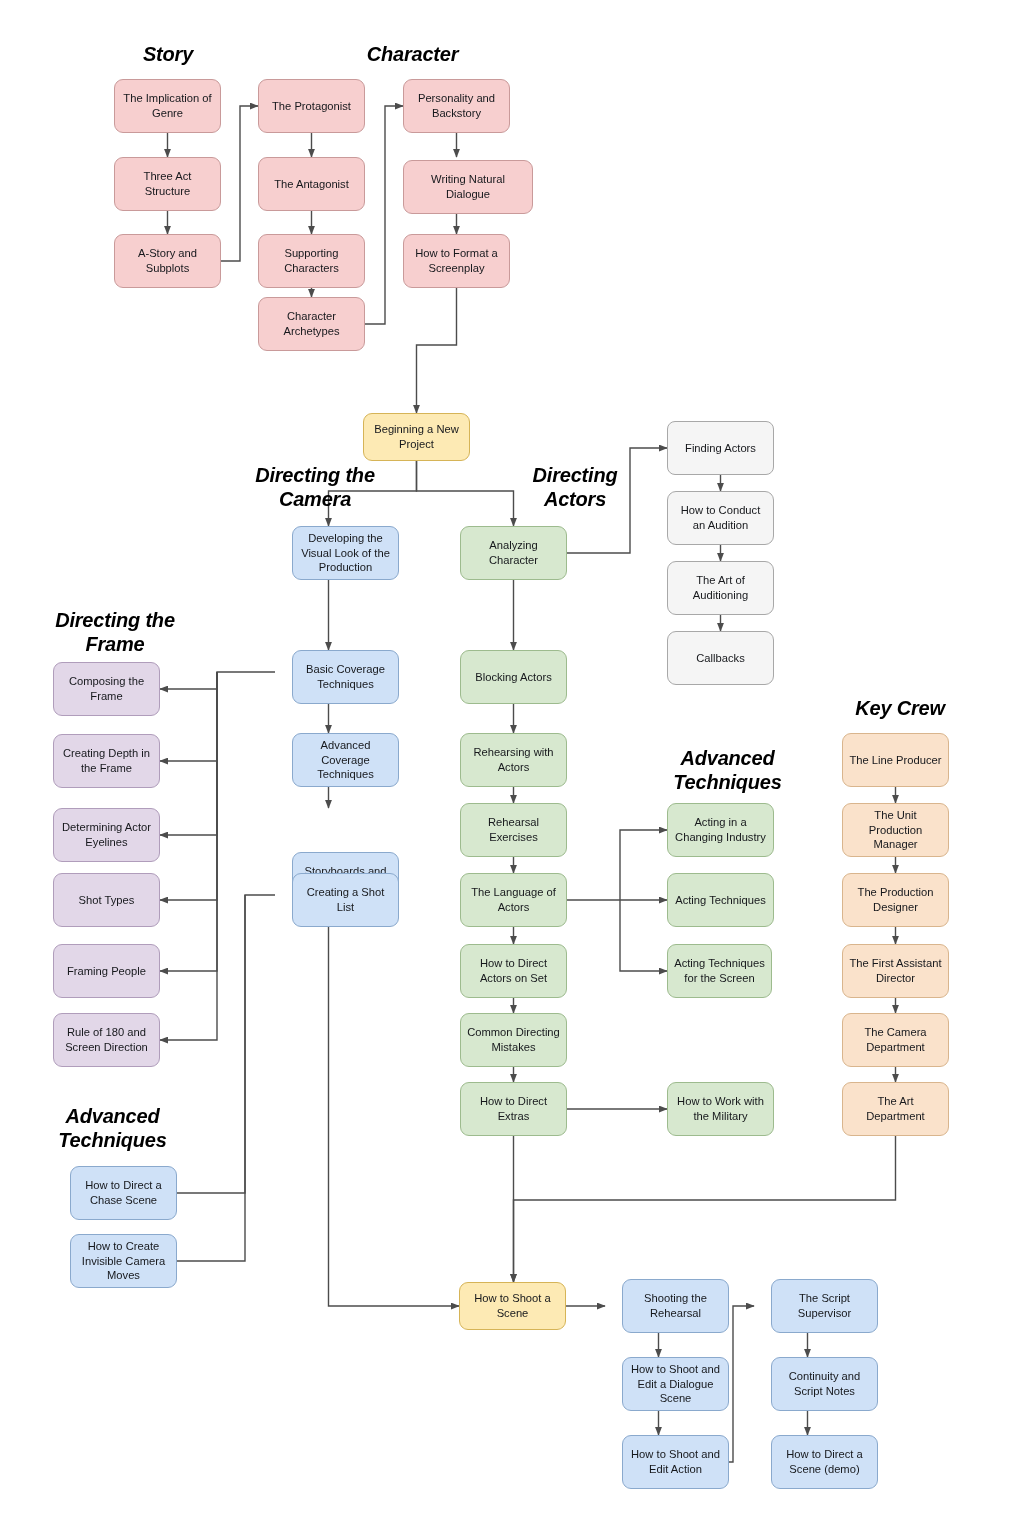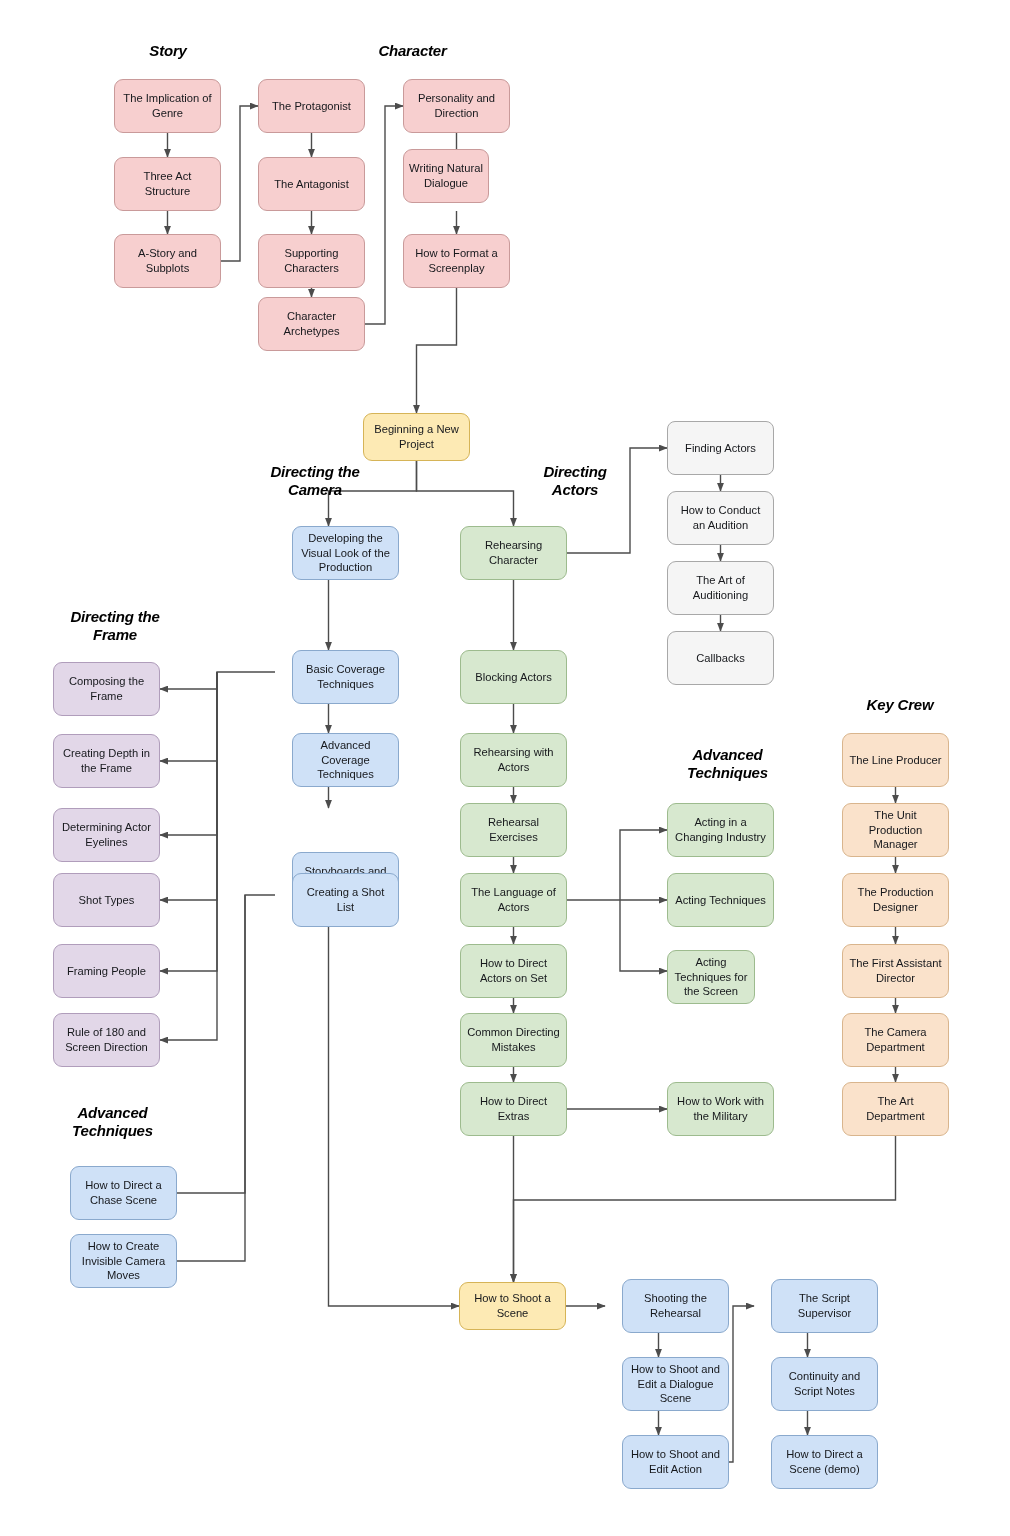--- a/index.html
+++ b/index.html
@@ -42,21 +42,21 @@
     z-index: 3;
   }
   .node span {
     display: block;
     width: 100%;
   }
   .sect {
     position: absolute;
     font-style: italic;
     font-weight: bold;
-    font-size: 15px;
+    font-size: 20px;
     line-height: 1.2;
     color: #000000;
     text-align: center;
     letter-spacing: -0.2px;
     z-index: 4;
   }
   
   .c-pink  { background:#f7cfcf; border-color:#c99a9a; }
   .c-yellow{ background:#fdeab4; border-color:#d6b457; }
   .c-blue  { background:#cfe1f7; border-color:#8aa9cd;margin-left:17px; }
@@ -155,23 +155,23 @@
       <div class="node c-pink" style="left: 258px; top: 157px; width: 107px; height: 54px;">
         <span>The Antagonist</span>
       </div>
       <div class="node c-pink" style="left: 258px; top: 234px; width: 107px; height: 54px;">
         <span>Supporting Characters</span>
       </div>
       <div class="node c-pink" style="left: 258px; top: 297px; width: 107px; height: 54px;">
         <span>Character Archetypes</span>
       </div>
       <div class="node c-pink" style="left: 403px; top: 79px; width: 107px; height: 54px;">
-        <span>Personality and Direction</span>
-      </div>
-      <div class="node c-pink" style="left: 403px; top: 149px; width: 86px; height: 54px;">
+        <span>Personality and Backstory</span>
+      </div>
+      <div class="node c-pink" style="left: 403px; top: 160px; width: 130px; height: 54px;">
         <span>Writing Natural Dialogue</span>
       </div>
       <div class="node c-pink" style="left: 403px; top: 234px; width: 107px; height: 54px;">
         <span>How to Format a Screenplay</span>
       </div>
       <div class="node c-yellow" style="left: 363px; top: 413px; width: 107px; height: 48px;">
         <span>Beginning a New Project</span>
       </div>
       <div class="node c-blue" style="left: 275px; top: 526px; width: 107px; height: 54px;">
         <span>Developing the Visual Look of the Production</span>
@@ -206,21 +206,21 @@
       <div class="node c-purple" style="left: 53px; top: 1013px; width: 107px; height: 54px;">
         <span>Rule of 180 and Screen Direction</span>
       </div>
       <div class="node c-blue" style="left: 53px; top: 1166px; width: 107px; height: 54px;">
         <span>How to Direct a Chase Scene</span>
       </div>
       <div class="node c-blue" style="left: 53px; top: 1234px; width: 107px; height: 54px;">
         <span>How to Create Invisible Camera Moves</span>
       </div>
       <div class="node c-green" style="left: 460px; top: 526px; width: 107px; height: 54px;">
-        <span>Rehearsing Character</span>
+        <span>Analyzing Character</span>
       </div>
       <div class="node c-green" style="left: 460px; top: 650px; width: 107px; height: 54px;">
         <span>Blocking Actors</span>
       </div>
       <div class="node c-green" style="left: 460px; top: 733px; width: 107px; height: 54px;">
         <span>Rehearsing with Actors</span>
       </div>
       <div class="node c-green" style="left: 460px; top: 803px; width: 107px; height: 54px;">
         <span>Rehearsal Exercises</span>
       </div>
@@ -235,21 +235,21 @@
       </div>
       <div class="node c-green" style="left: 460px; top: 1082px; width: 107px; height: 54px;">
         <span>How to Direct Extras</span>
       </div>
       <div class="node c-green" style="left: 667px; top: 803px; width: 107px; height: 54px;">
         <span>Acting in a Changing Industry</span>
       </div>
       <div class="node c-green" style="left: 667px; top: 873px; width: 107px; height: 54px;">
         <span>Acting Techniques</span>
       </div>
-      <div class="node c-green" style="left: 667px; top: 944px; width: 88px; height: 54px; margin-top: 6px;">
+      <div class="node c-green" style="left: 667px; top: 944px; width: 105px; height: 54px;">
         <span>Acting Techniques for the Screen</span>
       </div>
       <div class="node c-green" style="left: 667px; top: 1082px; width: 107px; height: 54px;">
         <span>How to Work with the Military</span>
       </div>
       <div class="node c-gray" style="left: 667px; top: 421px; width: 107px; height: 54px; border-radius: 8px;">
         <span>Finding Actors</span>
       </div>
       <div class="node c-gray" style="left: 667px; top: 491px; width: 107px; height: 54px;">
         <span>How to Conduct an Audition</span>

